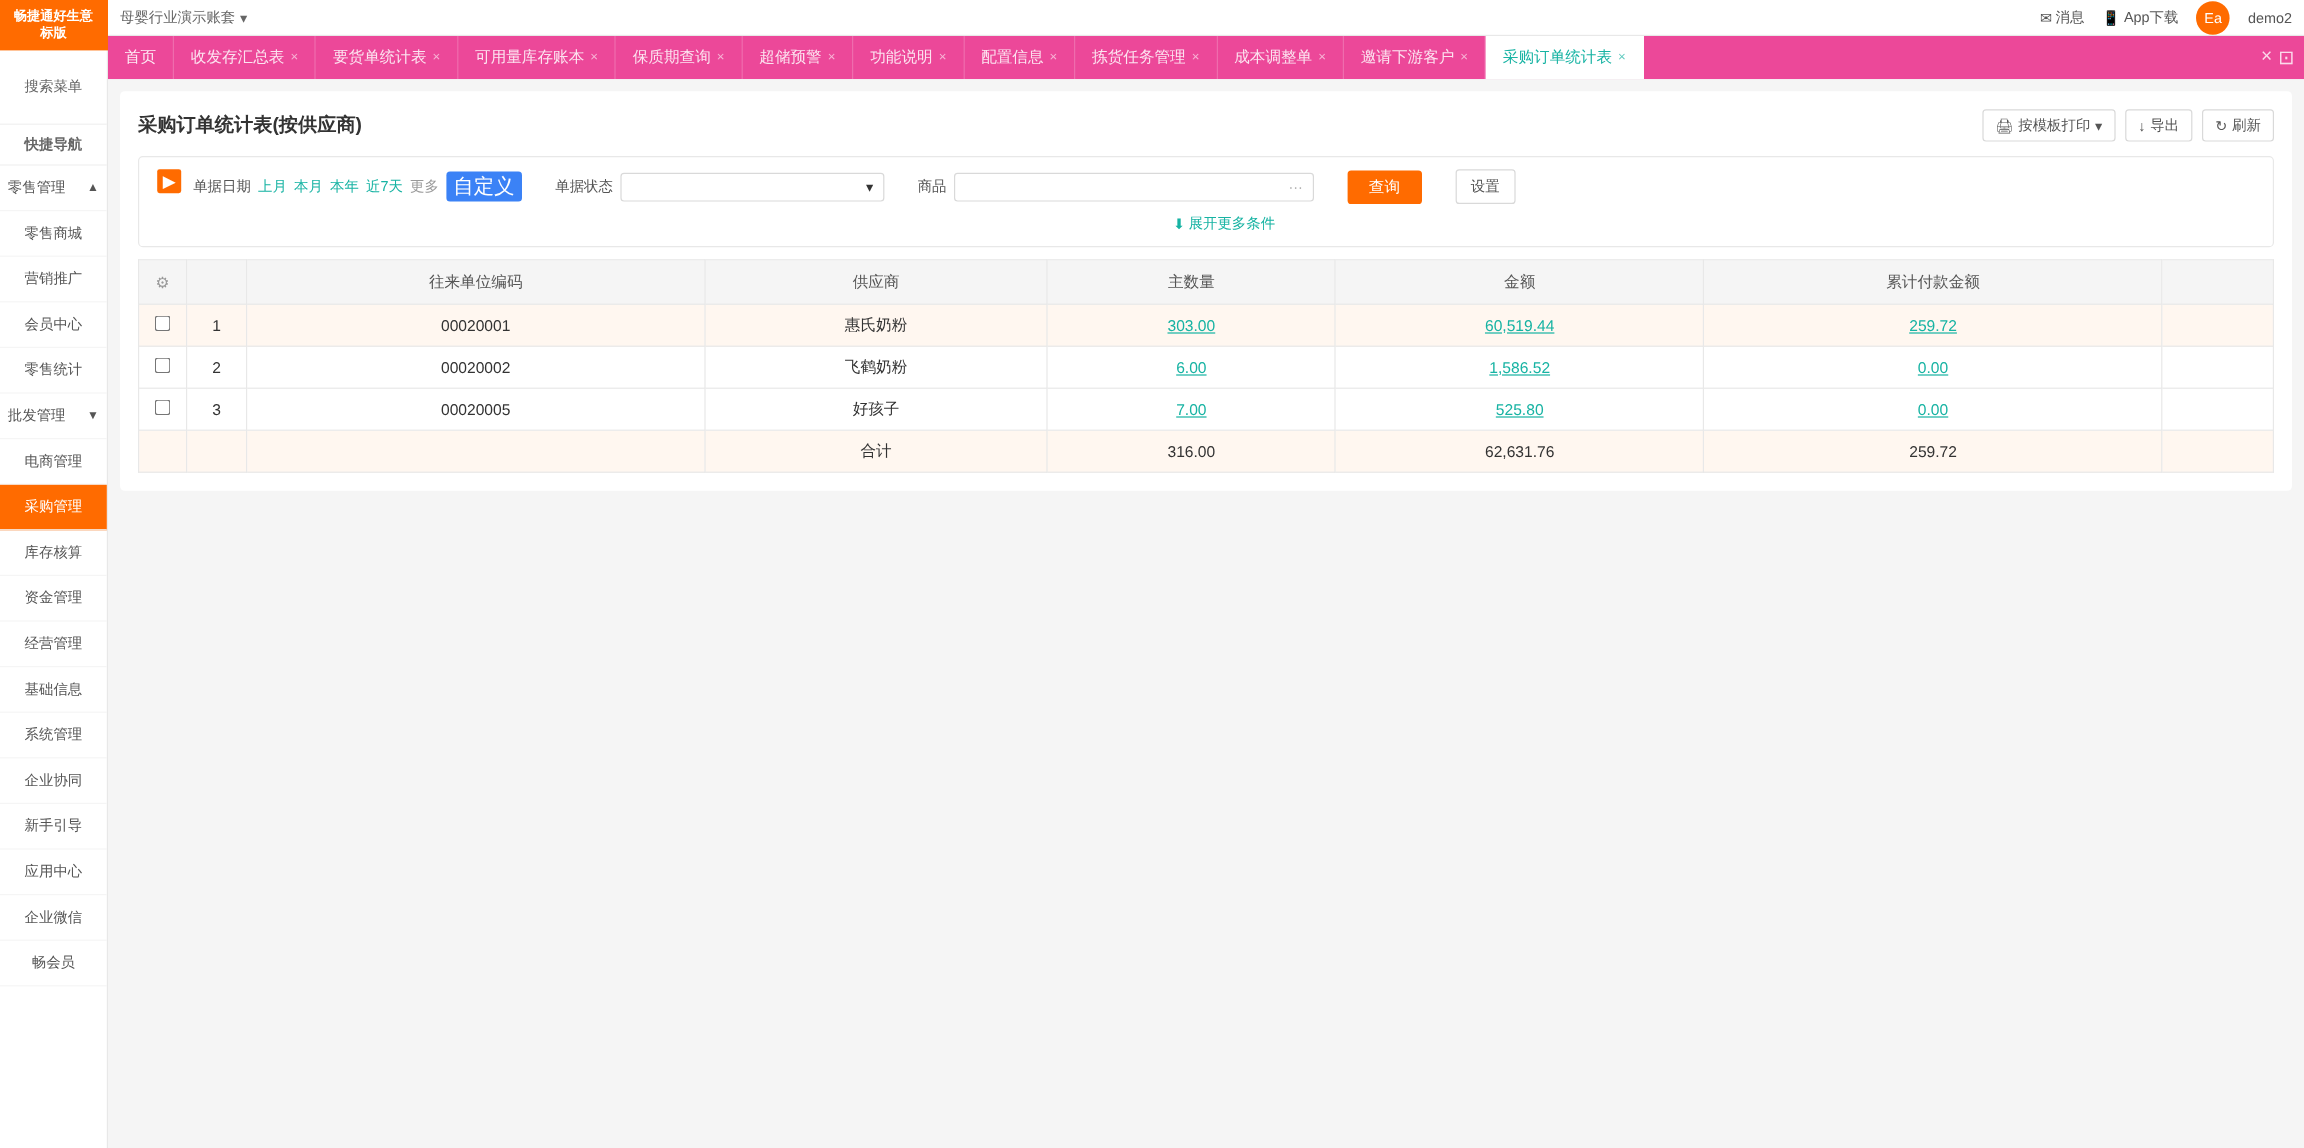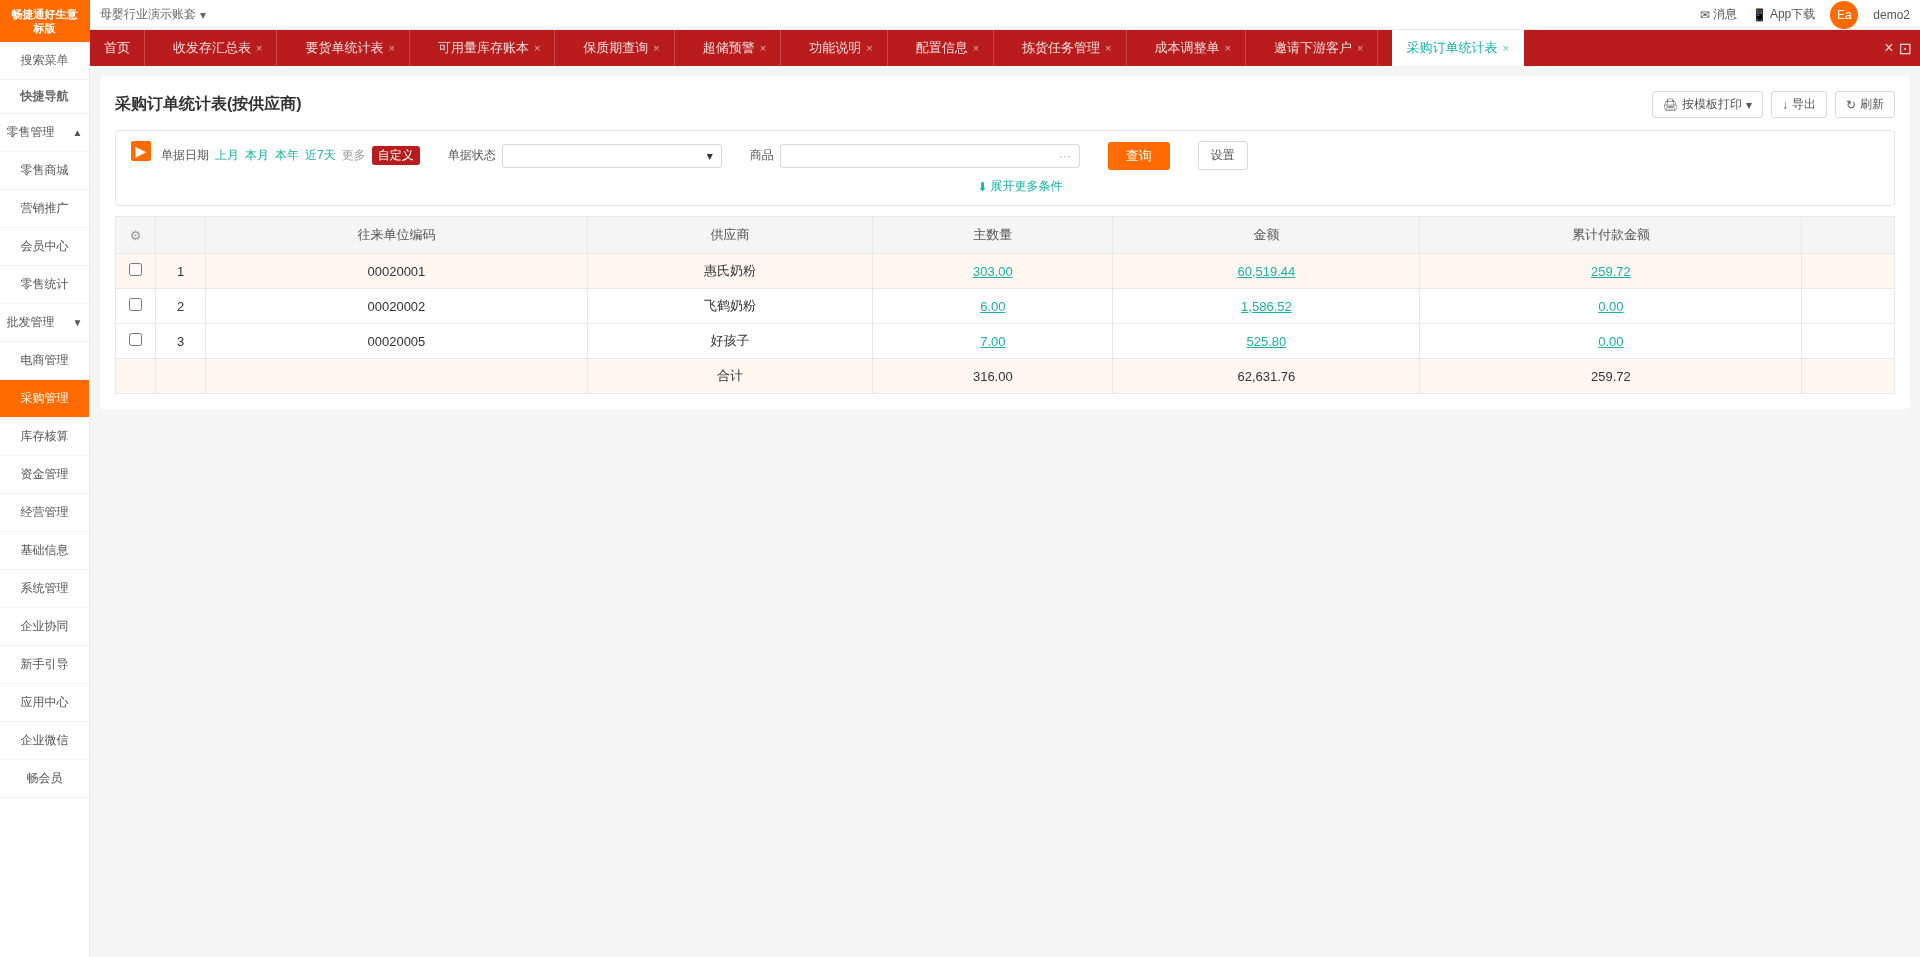--- a/index.html
+++ b/index.html
@@ -2,61 +2,61 @@
 <html><head>
   <meta charset="utf-8">
   <style>
     * { margin: 0; padding: 0; box-sizing: border-box; }
     body { font-family: 'Microsoft YaHei', 'PingFang SC', sans-serif; font-size: 13px; background: #f5f5f5; color: #333; width: 1920px; height: 957px; overflow: hidden; display: flex; }
 
     
     .sidebar { width: 90px; background: #fff; border-right: 1px solid #e8e8e8; display: flex; flex-direction: column; align-items: center; height: 957px; flex-shrink: 0; }
     .sidebar-logo { width: 90px; height: 42px; background: #ff6b00; display: flex; align-items: center; justify-content: center; flex-shrink: 0; }
     .sidebar-logo-text { color: #fff; font-size: 11px; font-weight: bold; text-align: center; line-height: 1.3; }
-    .sidebar-search { padding: 10px 0; width: 100%; text-align: center; border-bottom: 1px solid #f0f0f0; flex-shrink: 0; }
+    .sidebar-search { padding: 22px 0; width: 100%; text-align: center; border-bottom: 1px solid #f0f0f0; flex-shrink: 0; }
     .sidebar-search span { font-size: 12px; color: #666; }
     .sidebar-nav-label { padding: 8px 0; width: 100%; text-align: center; border-bottom: 1px solid #f0f0f0; flex-shrink: 0; }
     .sidebar-nav-label span { font-size: 12px; color: #666; font-weight: bold; }
     .sidebar-item { width: 100%; padding: 10px 5px; text-align: center; cursor: pointer; font-size: 12px; color: #555; border-bottom: 1px solid #f5f5f5; }
     .sidebar-item.active { background: #ff6b00; color: #fff; }
     .sidebar-item.has-arrow { display: flex; align-items: center; justify-content: center; gap: 18px; }
     .sidebar-item.has-arrow .arrow { font-size: 10px; }
 
     
     .main-area { flex: 1; display: flex; flex-direction: column; height: 957px; overflow: hidden; }
 
     
     .topbar { height: 30px; background: #fff; border-bottom: 1px solid #e8e8e8; display: flex; align-items: center; padding: 0 10px; gap: 10px; flex-shrink: 0; }
     .topbar-title { font-size: 12px; color: #666; display: flex; align-items: center; gap: 4px; }
     .topbar-right { margin-left: auto; display: flex; align-items: center; gap: 15px; }
     .topbar-btn { font-size: 12px; color: #555; cursor: pointer; display: flex; align-items: center; gap: 3px; }
 
     
-    .nav-tabs { height: 36px; background: #b91c1c; display: flex; align-items: center; flex-shrink: 0; overflow: hidden; gap: 14px; }
+    .nav-tabs { height: 36px; background: #ec4899; display: flex; align-items: center; flex-shrink: 0; overflow: hidden; }
     .nav-tab { padding: 0 14px; height: 36px; display: flex; align-items: center; font-size: 13px; color: rgba(255,255,255,0.85); cursor: pointer; white-space: nowrap; gap: 5px; border-right: 1px solid rgba(255,255,255,0.2); flex-shrink: 0; }
     .nav-tab.active { background: #fff; color: #17b3a3; }
     .nav-tab .close-btn { font-size: 11px; opacity: 0.7; }
     .nav-tab-home { padding: 0 14px; height: 36px; display: flex; align-items: center; font-size: 13px; color: rgba(255,255,255,0.9); cursor: pointer; border-right: 1px solid rgba(255,255,255,0.2); }
     .nav-tabs-right { margin-left: auto; display: flex; align-items: center; gap: 5px; padding-right: 8px; }
     .nav-tabs-right button { background: none; border: none; color: rgba(255,255,255,0.8); cursor: pointer; font-size: 16px; }
 
     
     .page-content { flex: 1; background: #f5f5f5; overflow: auto; padding: 0; }
     .page-inner { background: #fff; margin: 10px; border-radius: 4px; padding: 15px; }
 
     
     .page-header { display: flex; align-items: center; justify-content: space-between; margin-bottom: 12px; }
     .page-title { font-size: 16px; font-weight: bold; color: #333; }
     .page-actions { display: flex; align-items: center; gap: 8px; }
     .btn-template { background: #fff; border: 1px solid #d9d9d9; padding: 4px 10px; border-radius: 3px; cursor: pointer; font-size: 12px; color: #555; display: flex; align-items: center; gap: 4px; }
     .btn-export { background: #fff; border: 1px solid #d9d9d9; padding: 4px 10px; border-radius: 3px; cursor: pointer; font-size: 12px; color: #555; display: flex; align-items: center; gap: 4px; }
     .btn-refresh { background: #fff; border: 1px solid #d9d9d9; padding: 4px 10px; border-radius: 3px; cursor: pointer; font-size: 12px; color: #555; display: flex; align-items: center; gap: 4px; }
     .date-shortcut { font-size: 12px; color: #17b3a3; cursor: pointer; }
     .date-shortcut.more { color: #999; }
-    .date-custom-badge { background: #b91c1c; color: #fff; border-radius: 3px; padding: 1px 6px; font-size: 12px; cursor: pointer; }
+    .date-custom-badge { background: #3b82f6; color: #fff; border-radius: 3px; padding: 1px 6px; font-size: 17px; cursor: pointer; }
     .date-range { font-size: 12px; color: #666; }
     .filter-expand { display: flex; align-items: center; justify-content: center; margin-top: 4px; }
     .btn-expand { background: none; border: none; color: #17b3a3; cursor: pointer; font-size: 12px; display: flex; align-items: center; gap: 3px; }
     .btn-query { background: #ff6b00; color: #fff; border: none; padding: 5px 18px; border-radius: 3px; cursor: pointer; font-size: 13px; }
     .btn-settings { background: #fff; border: 1px solid #d9d9d9; padding: 5px 12px; border-radius: 3px; cursor: pointer; font-size: 12px; color: #555; }
 
     
     .data-table { width: 100%; border-collapse: collapse; border: 1px solid #e8e8e8; }
     .data-table th { background: #f5f5f5; padding: 9px 12px; text-align: center; font-weight: normal; font-size: 13px; color: #555; border: 1px solid #e8e8e8; }
     .data-table td { padding: 8px 12px; text-align: center; font-size: 13px; border: 1px solid #e8e8e8; color: #333; }

